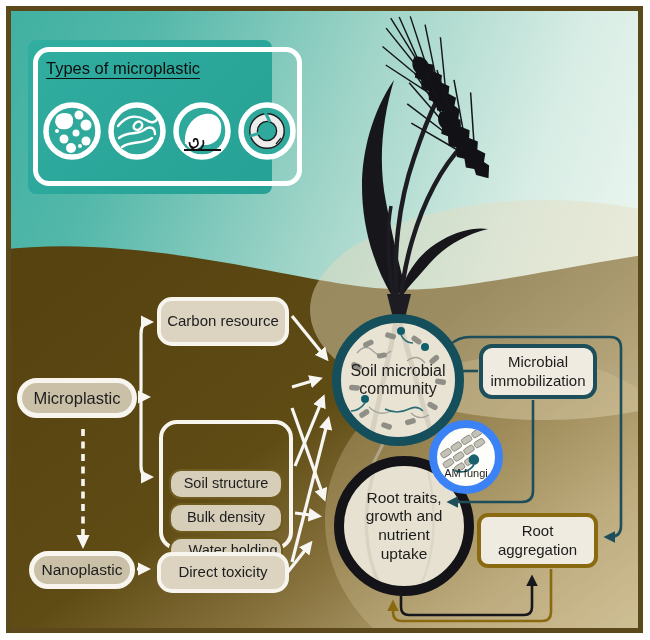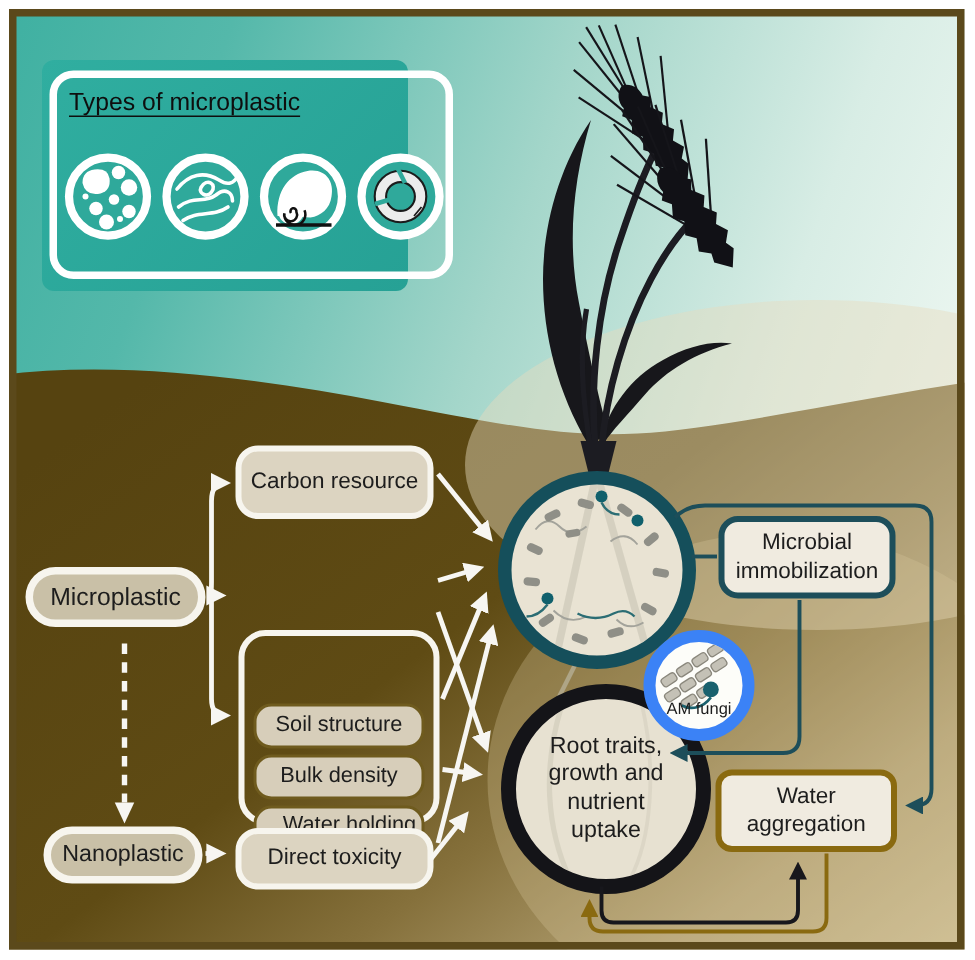--- a/index.html
+++ b/index.html
@@ -215,20 +215,21 @@
       </g>
       <g>
         <circle cx="60" cy="8" r="4" fill="#10606c"></circle>
         <circle cx="84" cy="24" r="4" fill="#10606c"></circle>
         <circle cx="24" cy="76" r="4" fill="#10606c"></circle>
         <path d="M24,80 q-6,8 -14,8" stroke="#2b6d74" stroke-width="1.6" fill="none"></path>
         <path d="M60,12 q4,8 12,8" stroke="#2b6d74" stroke-width="1.6" fill="none"></path>
         <path d="M44,86 q12,6 24,0 q8,-4 14,2" stroke="#2b6d74" stroke-width="1.6" fill="none"></path>
       </g>
     </svg>
+    <span class="lbl" style="width:104px;">Soil microbial community</span>
   </div>
 
   <div class="circle c-root">
     <svg class="fill-svg" viewBox="0 0 120 120">
       <path d="M30,6 C18,46 20,86 36,120" stroke="#cfc9b8" stroke-width="3.5" opacity="0.6" fill="none"></path>
       <path d="M84,4 C94,48 90,94 76,120" stroke="#cfc9b8" stroke-width="2.5" opacity="0.45" fill="none"></path>
     </svg>
     <span class="lbl" style="width:96px;">Root traits, growth and nutrient uptake</span>
   </div>
 
@@ -251,21 +252,21 @@
       <circle cx="42" cy="36" r="6" fill="#19616e"></circle>
       <path d="M42,42 C36,50 27,52 20,48" stroke="#19616e" stroke-width="2" fill="none"></path>
     </svg>
     <span class="lbl">AM fungi</span>
   </div>
 
   <div class="node tealbox" style="left:479px;top:344px;width:118px;height:55px;">
     <span class="lbl" style="width:104px;">Microbial immobilization</span>
   </div>
   <div class="node goldbox" style="left:477px;top:513px;width:121px;height:55px;">
-    <span class="lbl" style="width:90px;">Water aggregation</span>
+    <span class="lbl" style="width:90px;">Root aggregation</span>
   </div>
 
   <svg class="abs z25" width="650" height="640" viewBox="0 0 650 640" style="left:0;top:0;">
     <defs>
       <marker id="mw" viewBox="0 0 10 10" refX="7" refY="5" markerWidth="4.2" markerHeight="4.2" orient="auto">
         <path d="M0,0 L10,5 L0,10 Z" fill="#f7f6f2"></path>
         </marker>
       <marker id="mt" viewBox="0 0 10 10" refX="7" refY="5" markerWidth="4.6" markerHeight="4.6" orient="auto">
         <path d="M0,0 L10,5 L0,10 Z" fill="#1d4e5a"></path>
         </marker>

